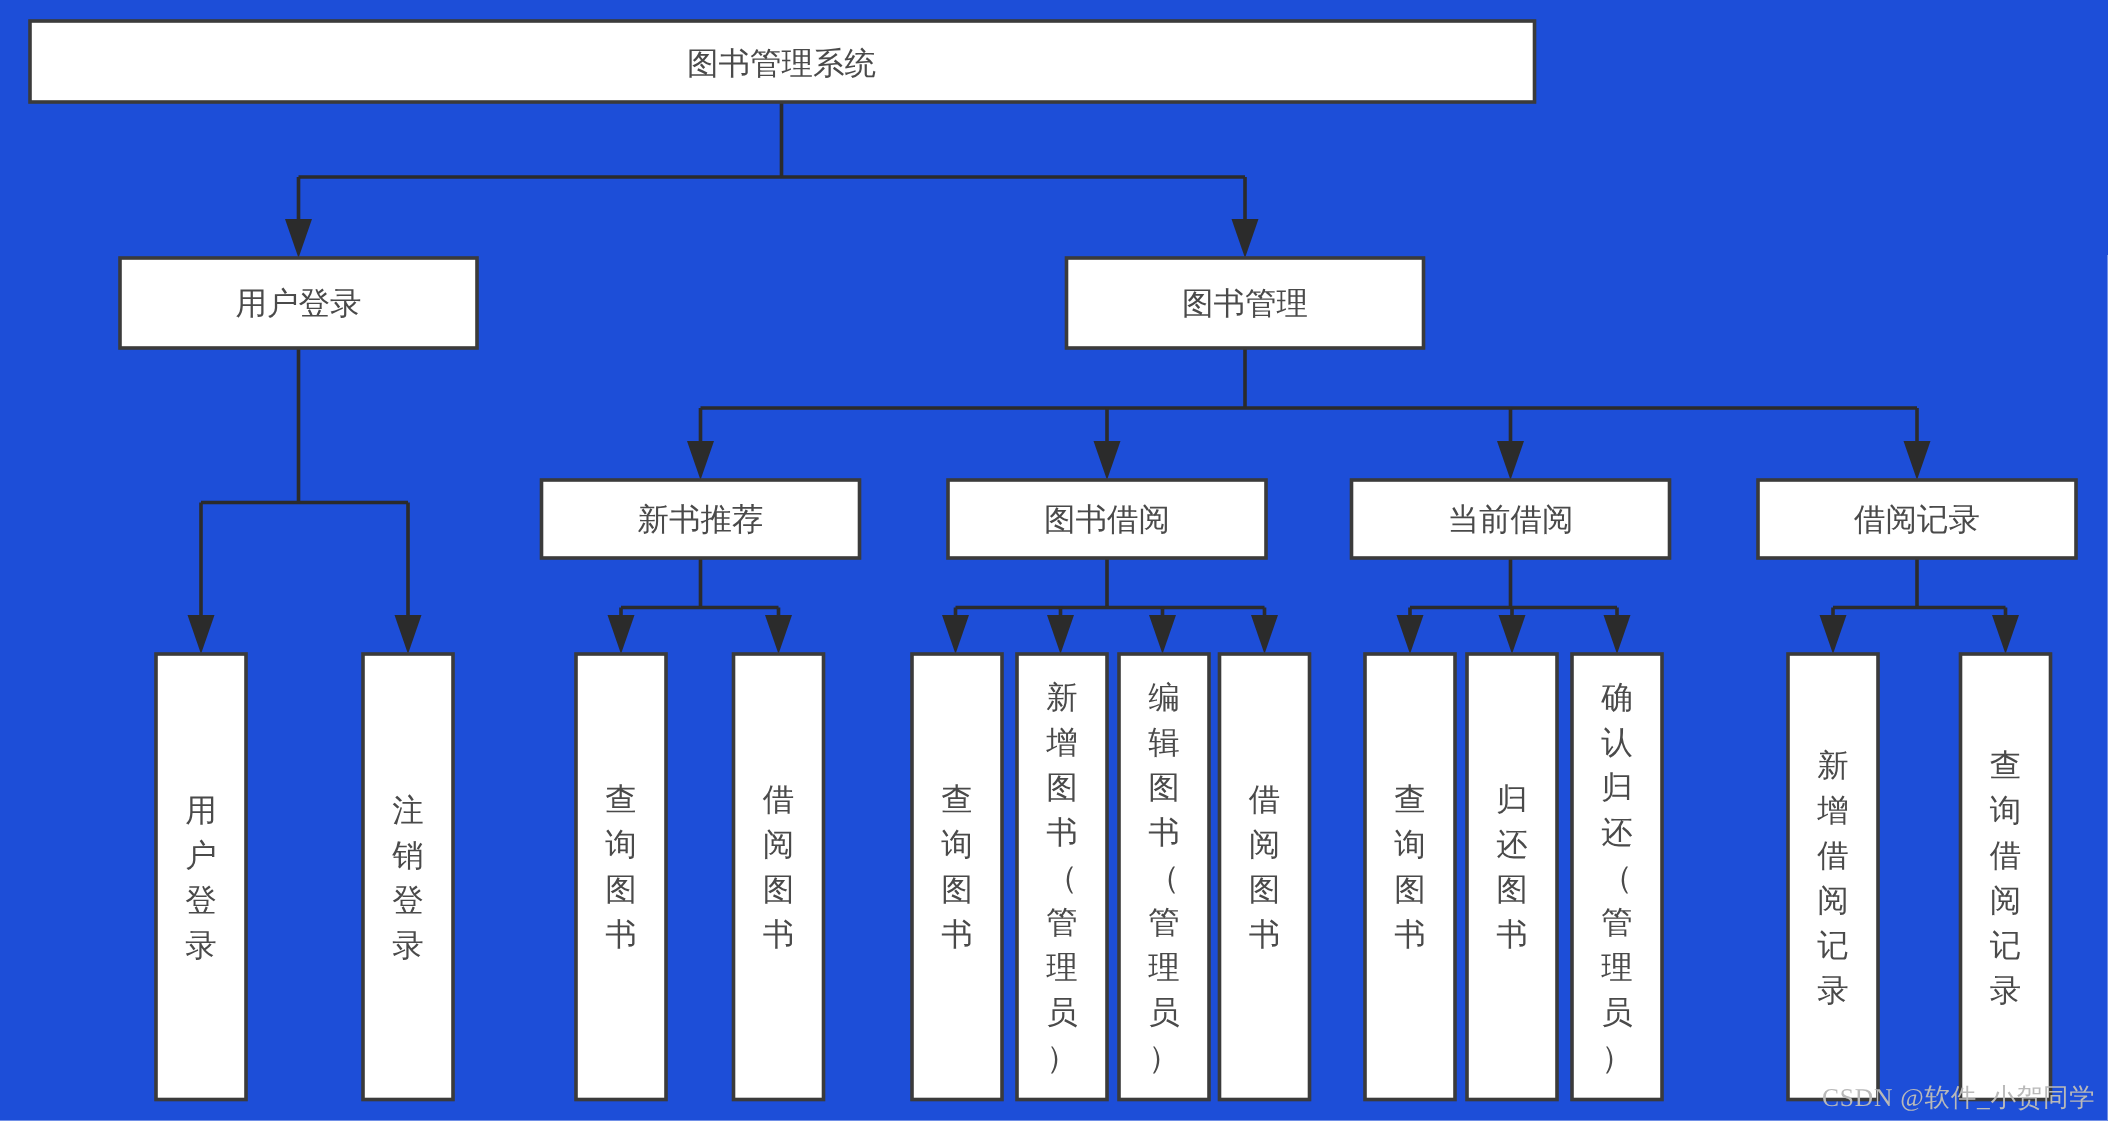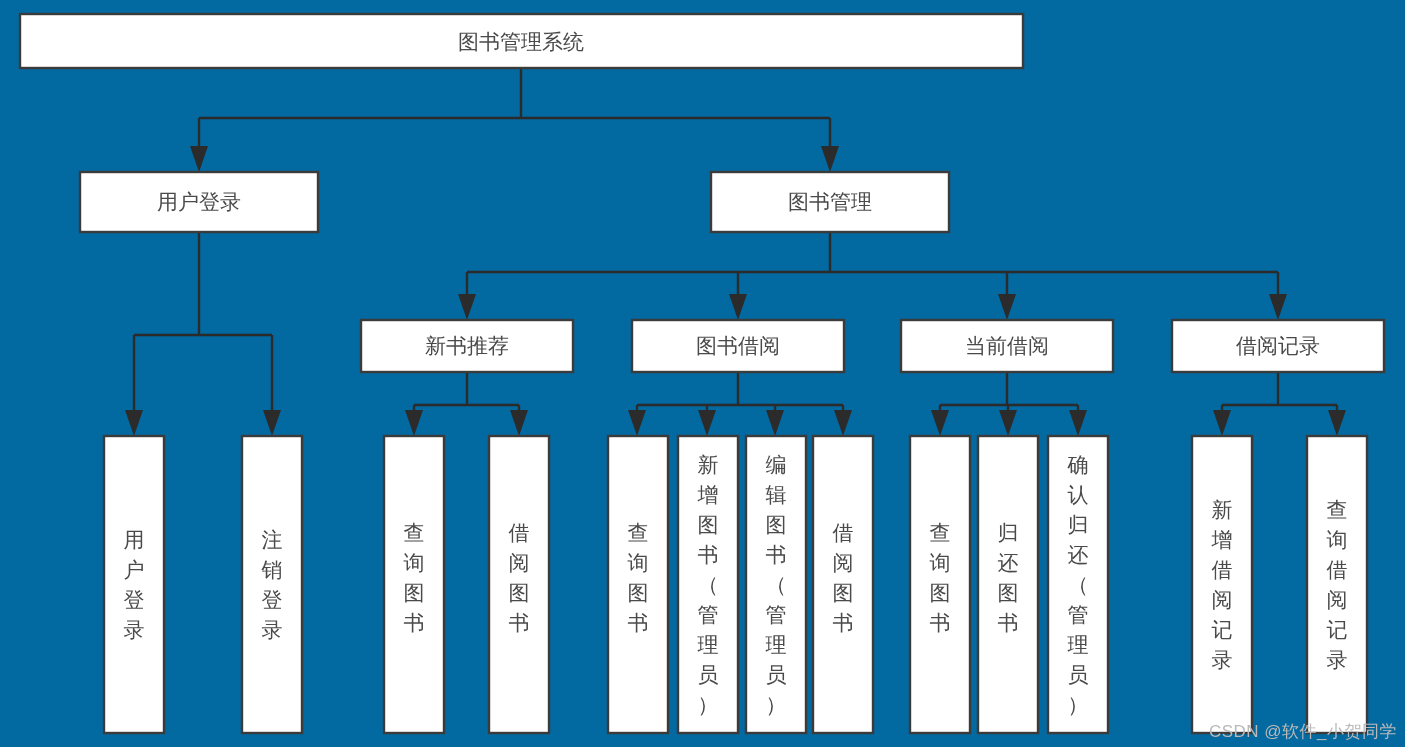--- a/index.html
+++ b/index.html
@@ -11,21 +11,21 @@
   body {
     width: 1405px;
     height: 747px;
     overflow: hidden;
     font-family: "DejaVu Sans", "Liberation Sans", sans-serif;
   }
   #diagram-root {
     position: relative;
     width: 1405px;
     height: 747px;
-    background: #0369a1;
+    background: #1d4ed8;
   }
   svg.diagram-canvas {
     position: absolute;
     left: 0;
     top: 0;
     width: 1405px;
     height: 747px;
     display: block;
   }
   .node-box {
@@ -53,21 +53,21 @@
   .node-label-v {
     fill: #4a4a4a;
     font-family: "DejaVu Sans", "Liberation Sans", sans-serif;
     font-size: 21px;
     text-anchor: middle;
   }
   .watermark-text {
     position: absolute;
     right: 8px;
     bottom: 4px;
-    font-family: Liberation Sans, sans-serif;
+    font-family: Liberation Serif, serif;
     font-size: 17px;
     color: #b9b9b9;
     white-space: nowrap;
     letter-spacing: 0.5px;
     user-select: none;
   }
 </style>
 </head>
 <body>
 

